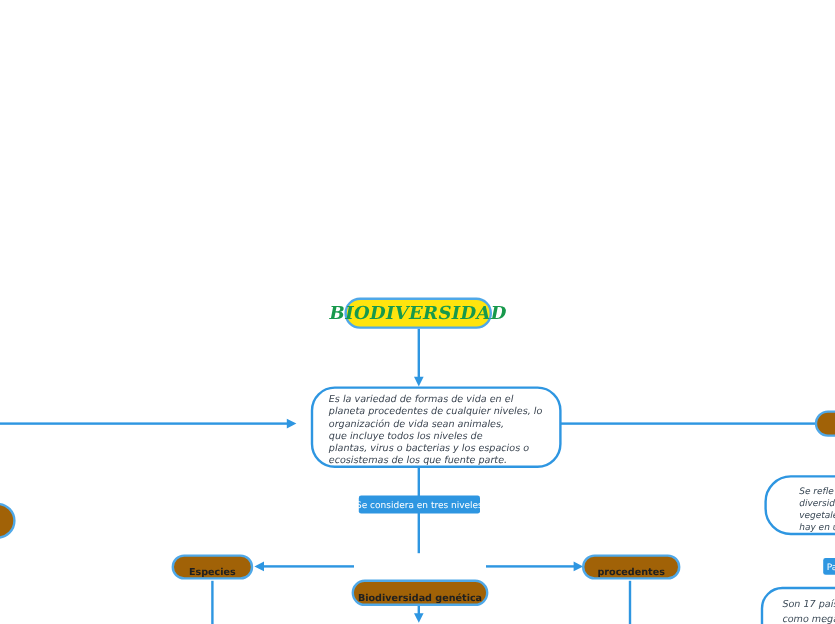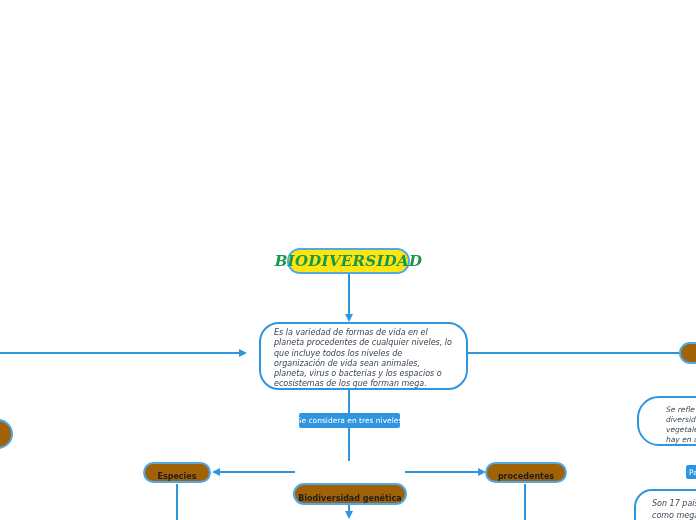--- a/index.html
+++ b/index.html
@@ -72,24 +72,24 @@
   <div class="arrow arrow-down" style="left:345px;top:511px;"></div>
   <div class="vline" style="left:524px;top:484px;height:36px;"></div>
 
   <div class="root-pill">
     <span>BIODIVERSIDAD</span>
   </div>
 
   <div class="bubble def-bubble">
     <div class="def-line">Es la variedad de formas de vida en el</div>
     <div class="def-line">planeta procedentes de cualquier niveles, lo</div>
+    <div class="def-line">organización de vida sean animales,</div>
     <div class="def-line">que incluye todos los niveles de</div>
-    <div class="def-line">organización de vida sean animales,</div>
-    <div class="def-line">planeta, virus o bacterias y los espacios o</div>
-    <div class="def-line">ecosistemas de los que forman mega.</div>
+    <div class="def-line">plantas, virus o bacterias y los espacios o</div>
+    <div class="def-line">ecosistemas de los que fuente parte.</div>
   </div>
 
   <div class="blue-label level-label">
     <span>Se considera en tres niveles</span>
   </div>
 
   <div class="pill" style="left:143px;top:462px;width:68px;height:21px;border-radius:11px;">
     <span>Especies</span>
   </div>
 

